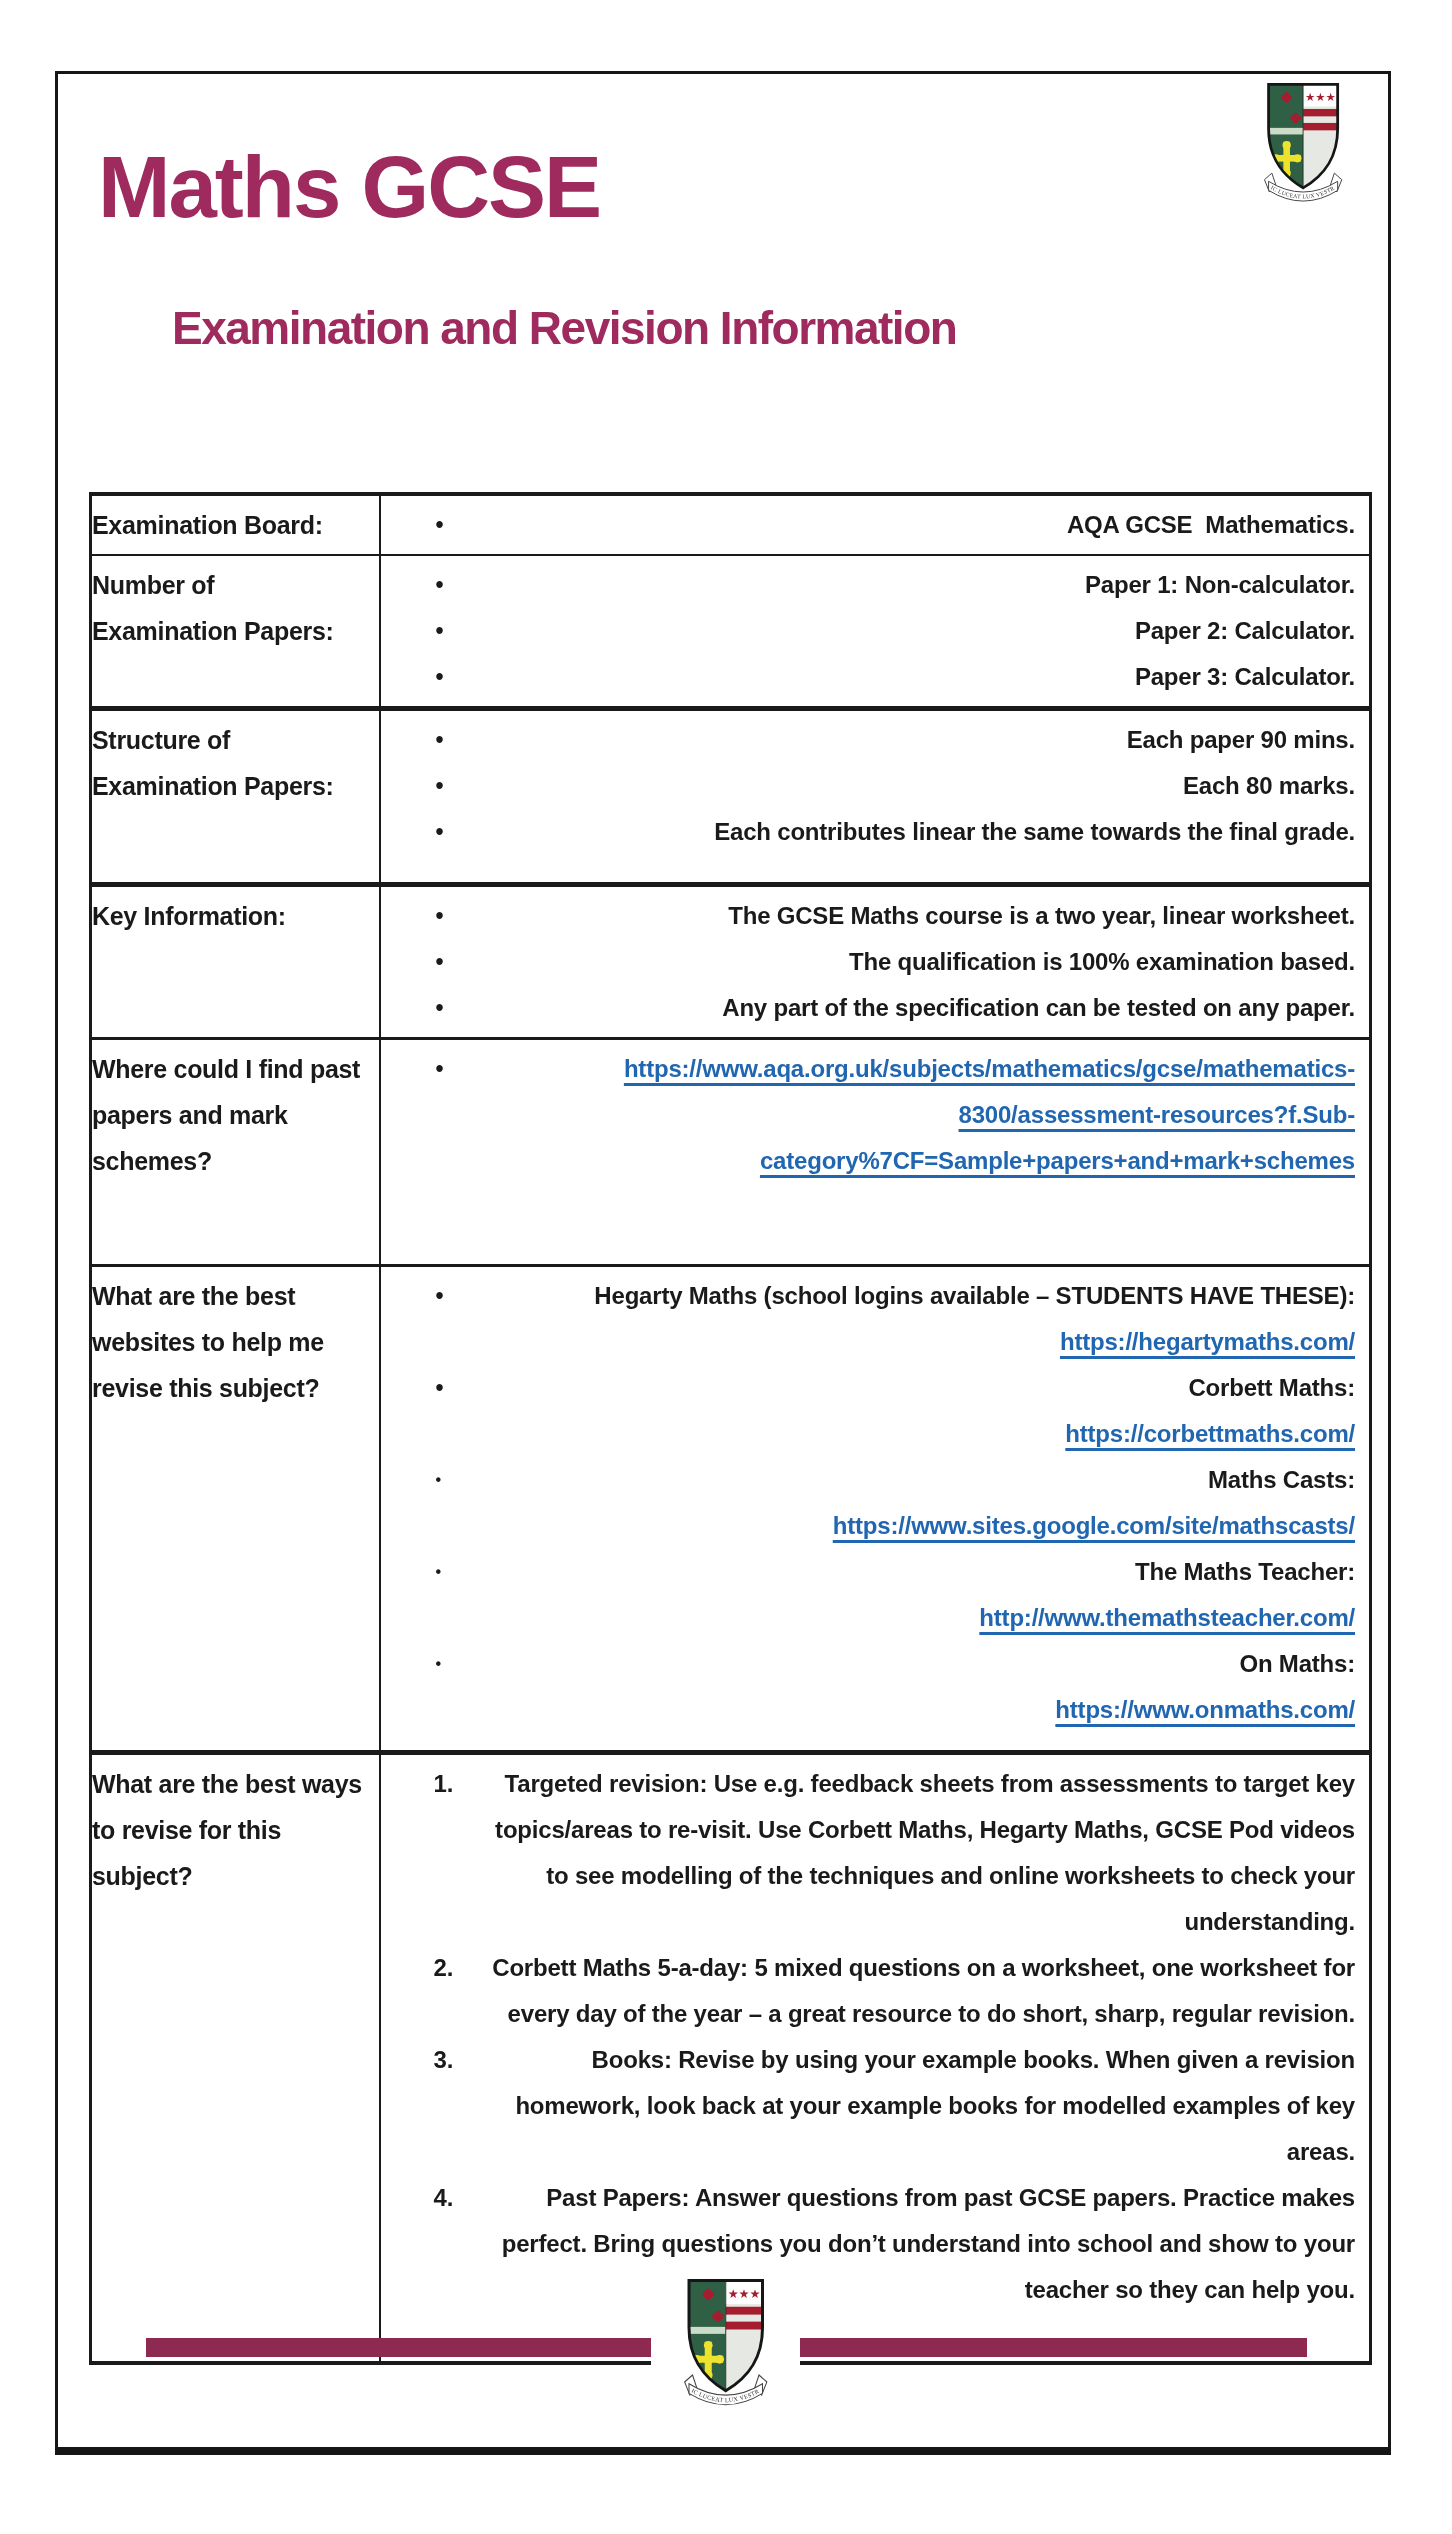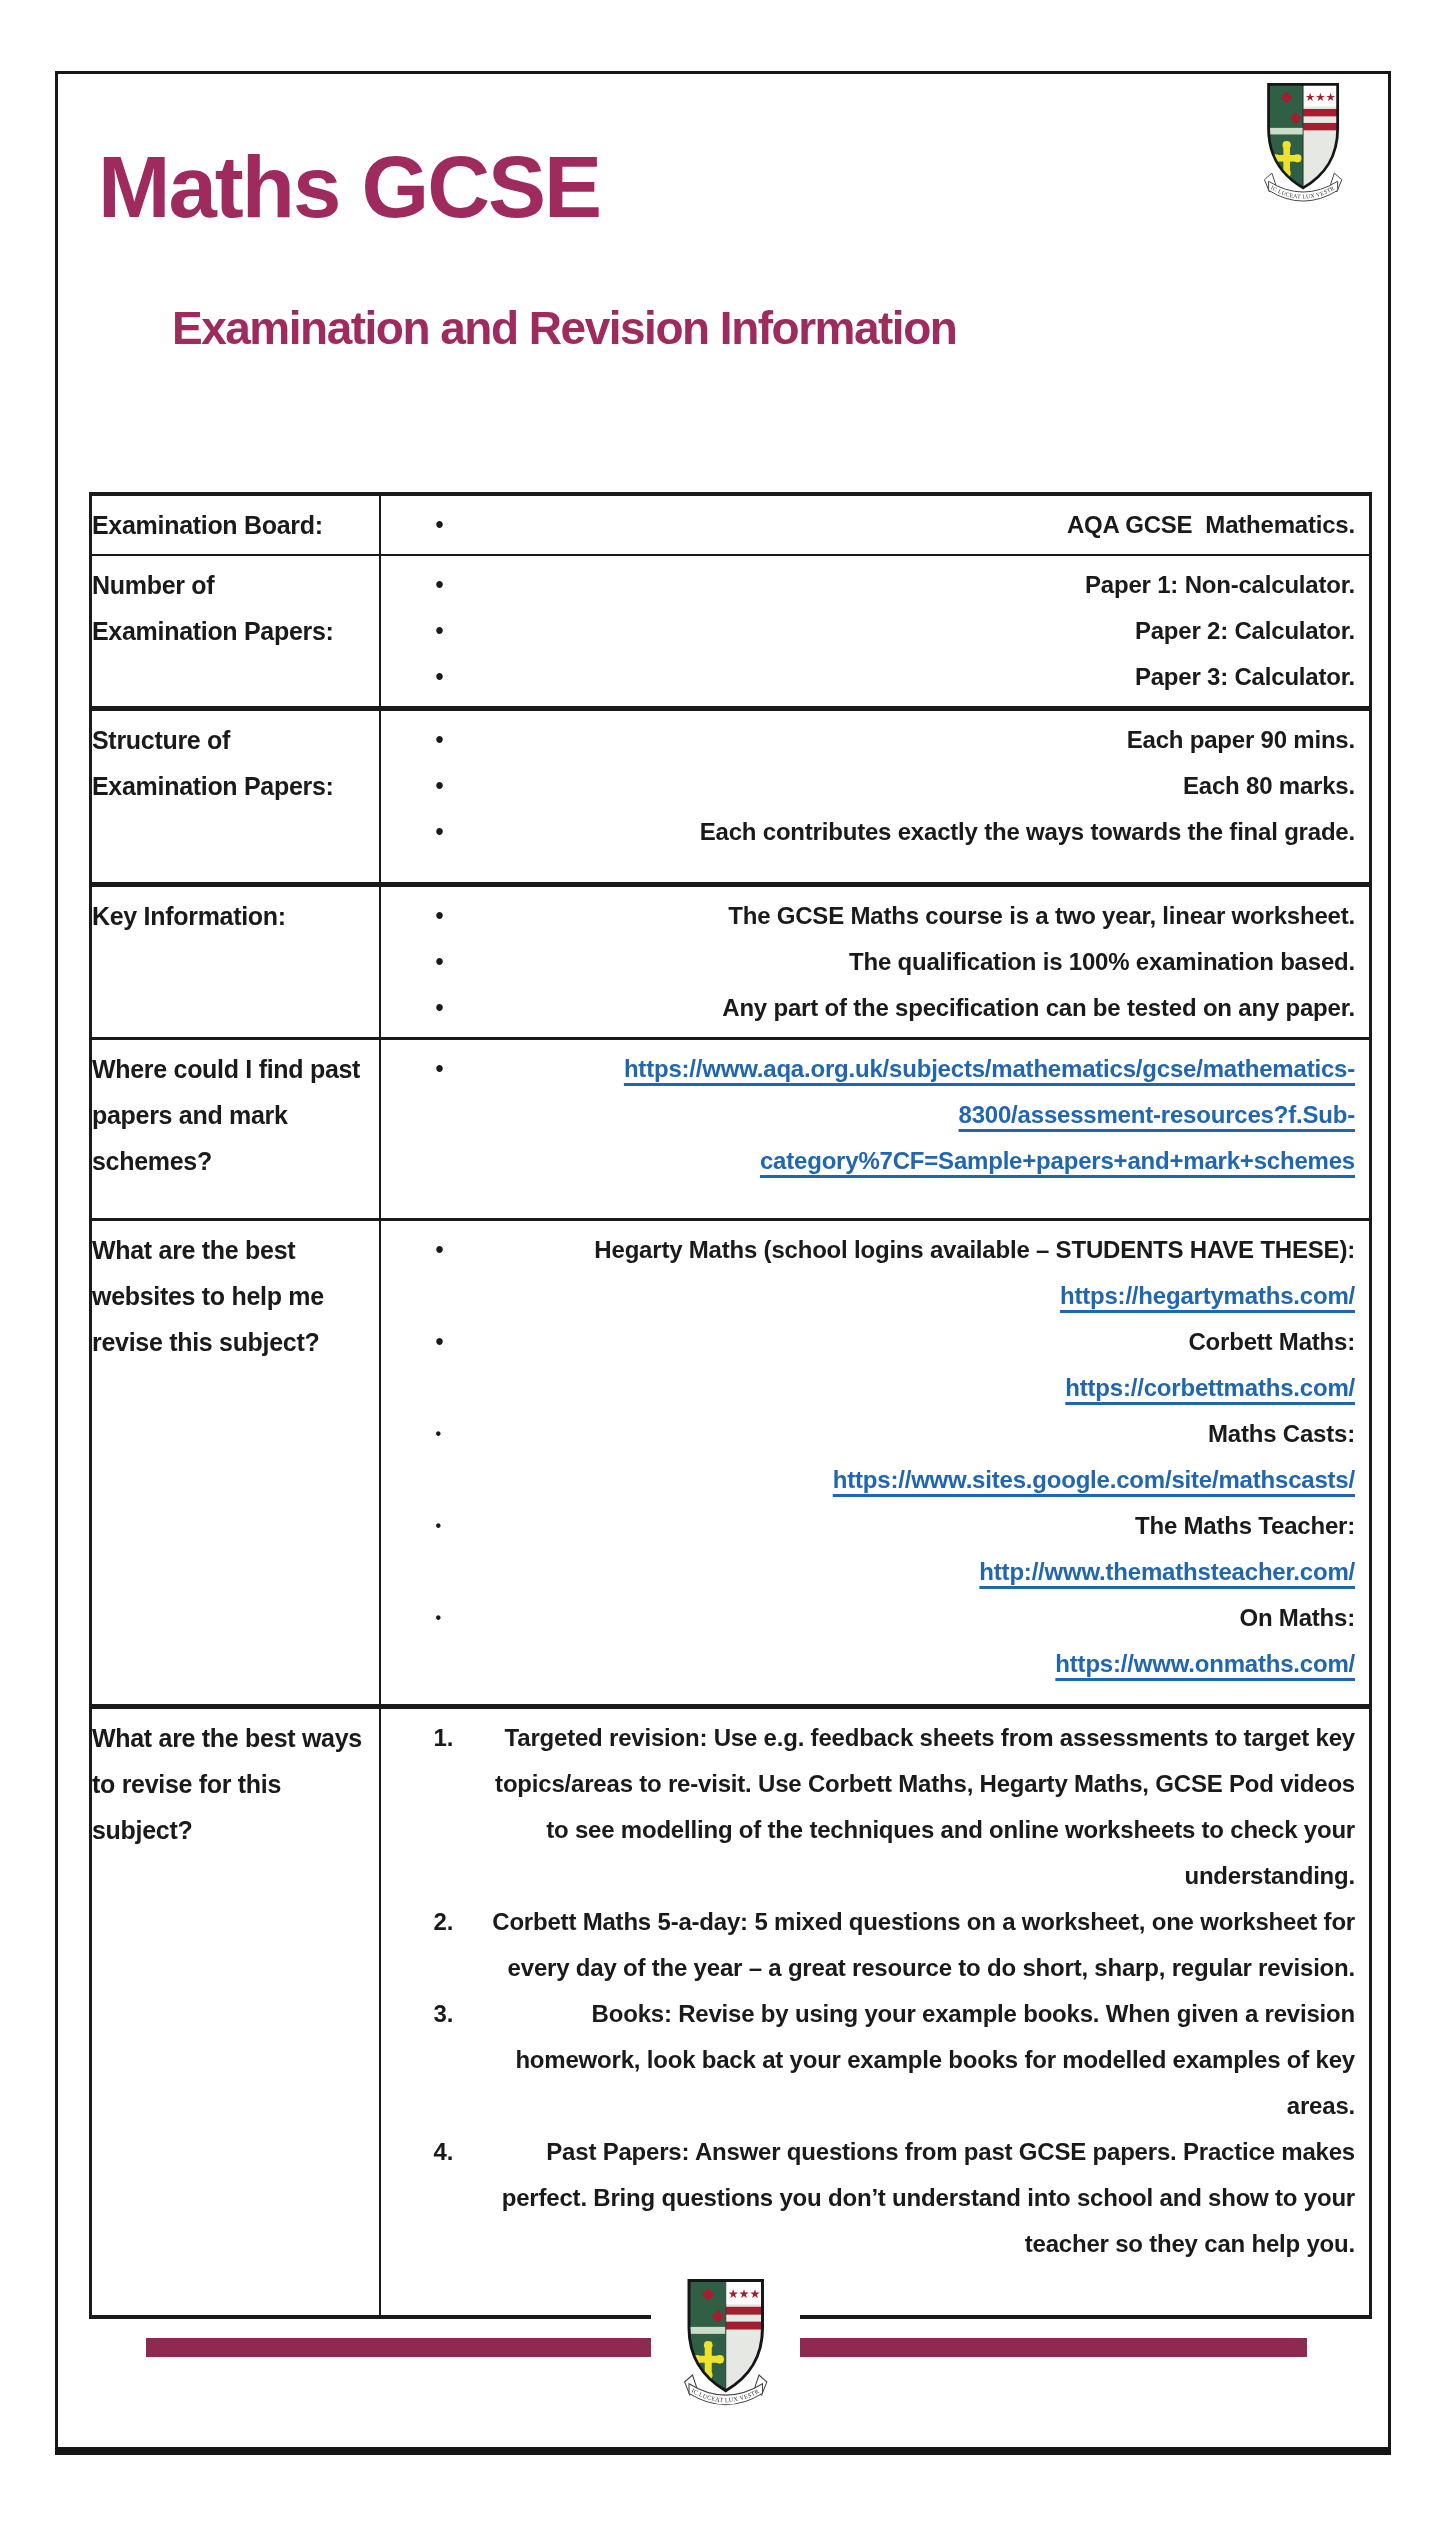--- a/index.html
+++ b/index.html
@@ -62,21 +62,21 @@
     padding:6px 14px 6px 0;
     box-sizing:border-box;
   }
   td.label-cell{padding:6px 10px 6px 13px;}
   tr.r3 td,tr.r4 td,tr.r7 td{border-top-width:5px;}
   tr.r5 td,tr.r6 td{border-top-width:3px;}
   tr.r1 td{height:40px;}
   tr.r2 td{height:146px;}
   tr.r3 td{height:176px;}
   tr.r4 td{height:138px;}
-  tr.r5 td{height:181px;margin-top:24px;}
+  tr.r5 td{height:227px;margin-top:24px;}
   tr.r6 td{height:487px;}
   tr.r7 td{height:610px;}
   .label{
     font-size:25px;line-height:46px;letter-spacing:-0.3px;
   }
   .line{display:flex;line-height:46px;font-size:24px;letter-spacing:-0.2px;}
   .marker{
     flex:0 0 45px;width:45px;margin-left:55px;
     font-size:23px;text-align:left;
   }
@@ -198,21 +198,21 @@
             <div class="line">
               <span class="marker">•</span>
               <span class="txt">Each paper 90 mins.</span>
             </div>
             <div class="line">
               <span class="marker">•</span>
               <span class="txt">Each 80 marks.</span>
             </div>
             <div class="line">
               <span class="marker">•</span>
-              <span class="txt">Each contributes exactly the ways towards the final grade.</span>
+              <span class="txt">Each contributes linear the same towards the final grade.</span>
             </div>
           </td>
         </tr>
         <tr class="row r4">
           <td class="label-cell">
             <div class="label">Key Information:</div>
           </td>
           <td class="content-cell">
             <div class="line">
               <span class="marker">•</span>

